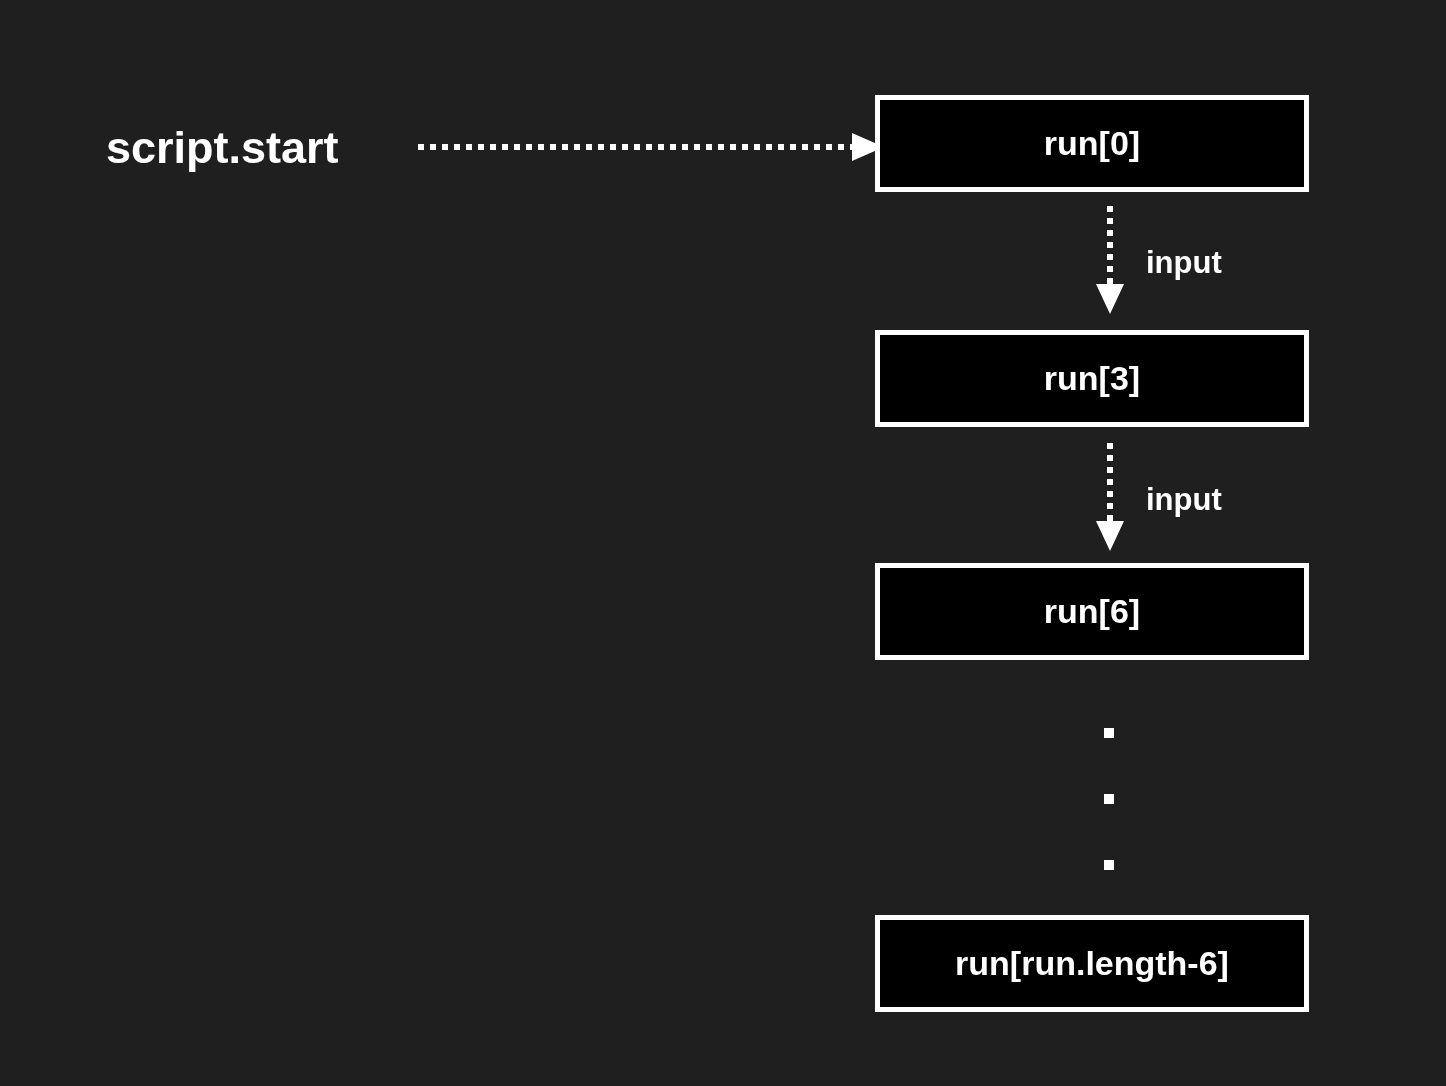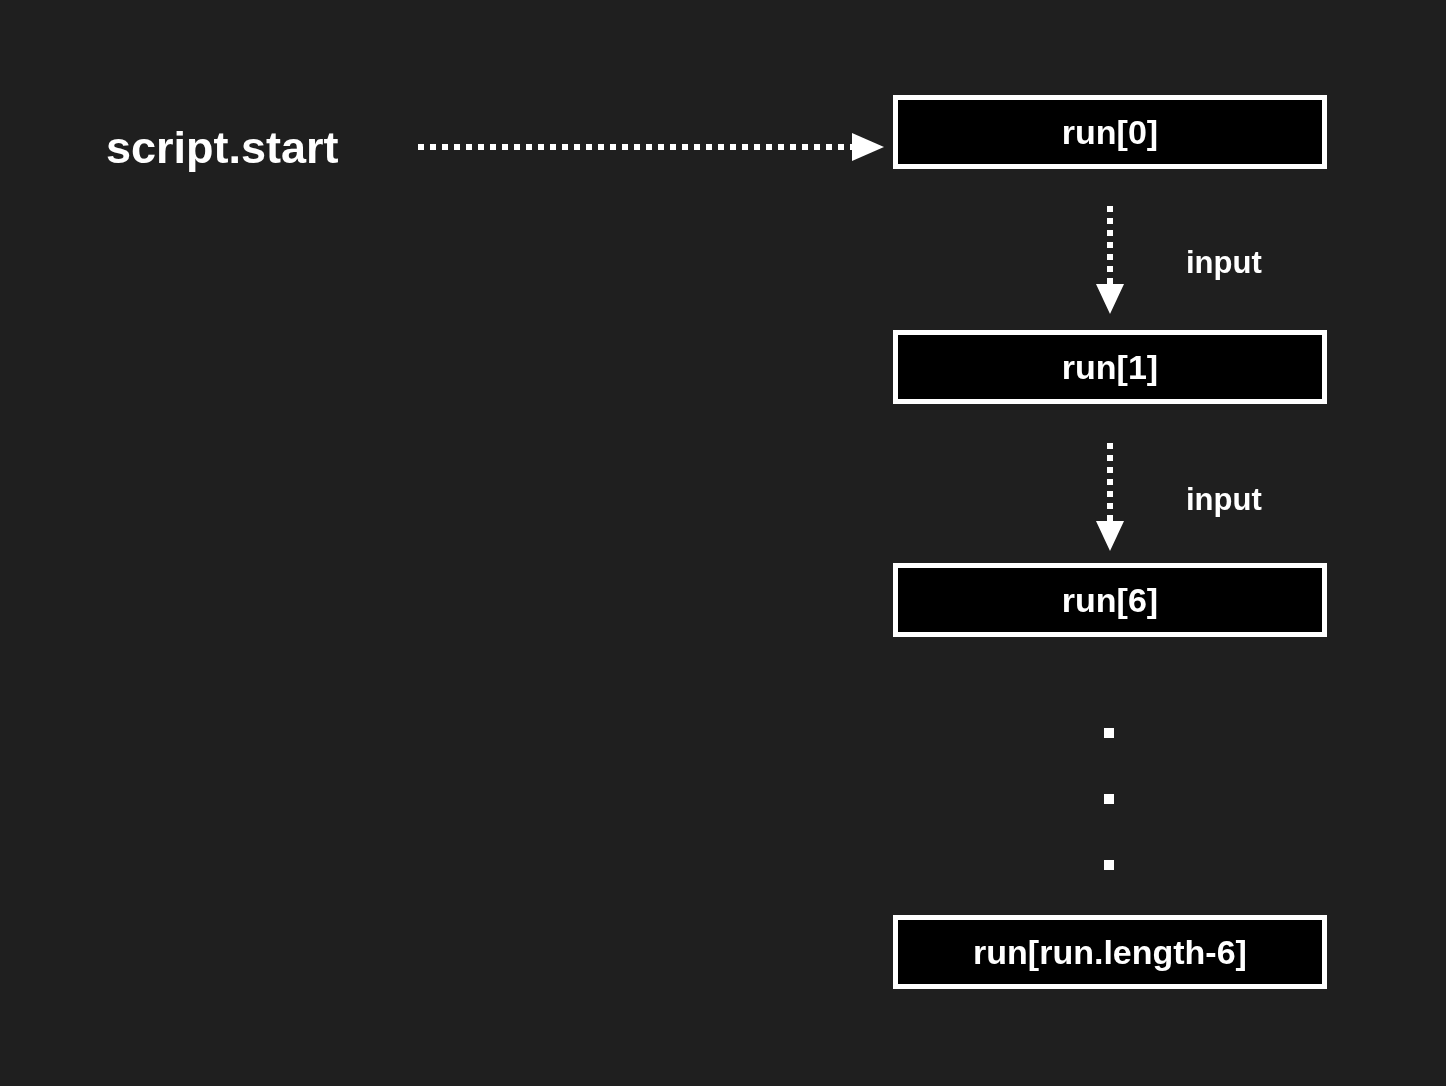--- a/index.html
+++ b/index.html
@@ -41,29 +41,28 @@
     top: 132px;
   }
   .v-arrow-1 { position: absolute; left: 1095px; top: 206px; }
   .v-arrow-2 { position: absolute; left: 1095px; top: 443px; }
   .v-arrow-label {
     position: absolute;
     left: 1146px;
     font-size: 31px;
     font-weight: 700;
     white-space: nowrap;
-    margin-left: 40px;
   }
   .v-arrow-label.l1 { top: 245px; }
   .v-arrow-label.l2 { top: 482px; }
   .run-box {
     position: absolute;
-    left: 893px;
+    left: 875px;
     width: 434px;
-    height: 74px;
+    height: 97px;
     box-sizing: border-box;
     background: #000000;
     border: 5px solid #ffffff;
     display: flex;
     align-items: center;
     justify-content: center;
     font-size: 34px;
     font-weight: 700;
     white-space: nowrap;
   }
@@ -103,21 +102,21 @@
   </svg>
 
   <div class="run-box b0">run[0]</div>
 
   <svg class="v-arrow-1" width="30" height="108" viewBox="0 0 30 108">
     <line class="dash-line" x1="15" y1="0" x2="15" y2="78"></line>
     <polygon class="arrow-head" points="1,78 29,78 15,108"></polygon>
   </svg>
   <div class="v-arrow-label l1">input</div>
 
-  <div class="run-box b1">run[1]</div>
+  <div class="run-box b1">run[3]</div>
 
   <svg class="v-arrow-2" width="30" height="108" viewBox="0 0 30 108">
     <line class="dash-line" x1="15" y1="0" x2="15" y2="78"></line>
     <polygon class="arrow-head" points="1,78 29,78 15,108"></polygon>
   </svg>
   <div class="v-arrow-label l2">input</div>
 
   <div class="run-box b2">run[6]</div>
 
   <div class="ellipsis-dot d0"></div>

